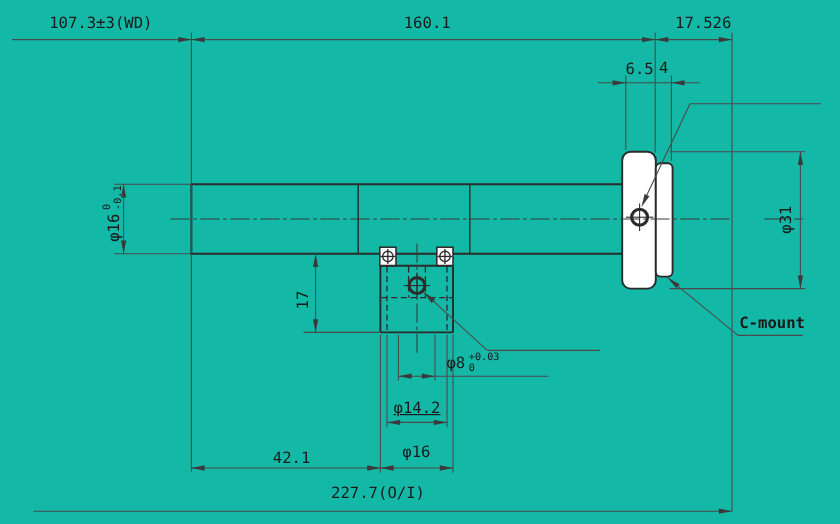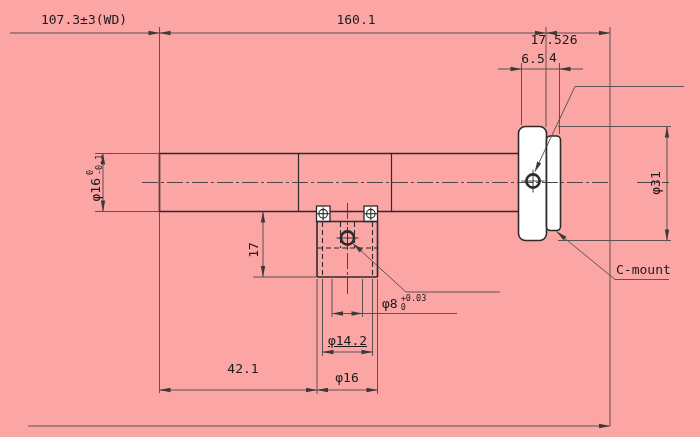--- a/index.html
+++ b/index.html
@@ -1,17 +1,17 @@
 <!DOCTYPE html>
 <html><head>
 <meta charset="utf-8">
 <style>
   html,body{margin:0;padding:0;background:#e8e8e8;}
   .sheet{
-    position:relative;width:700px;height:437px;background:#fca5a5;
+    position:relative;width:700px;height:437px;background:#14b8a6;
     font-family:"DejaVu Sans Mono","Liberation Mono",monospace;
     color:#1a1a1a;overflow:hidden;
   }
   .sheet svg{position:absolute;left:0;top:0;}
   .lbl{
     position:absolute;font-size:13px;line-height:14px;white-space:nowrap;
     color:#1a1a1a;letter-spacing:0px;
   }
   .ctr{text-align:center;}
   .rot{transform:rotate(-90deg);transform-origin:center center;}
@@ -175,50 +175,51 @@
       <polygon points="534.5,172.5 537.2,161.6 541.2,163.5"></polygon>
       <polygon points="353,243.5 362.6,249.3 359.6,252.5"></polygon>
       <polygon points="556.5,231.5 566.4,236.8 563.6,240.2"></polygon>
     </g>
   </svg>
 
   <div class="lbl ctr" style="left:24px;top:13px;width:120px;">107.3±3(WD)</div>
 
   <div class="lbl ctr" style="left:316px;top:13px;width:80px;">160.1</div>
 
-  <div class="lbl ctr" style="left:514px;top:13px;width:80px;margin-top:20px;">17.526</div>
+  <div class="lbl ctr" style="left:546px;top:13px;width:80px;">17.526</div>
 
   <div class="lbl ctr" style="left:513px;top:52px;width:40px;">6.5</div>
 
   <div class="lbl ctr" style="left:543px;top:51px;width:20px;">4</div>
 
 
   <div class="lbl ctr rot" style="left:634px;top:176px;width:44px;">φ31</div>
 
-  <div class="lbl" style="left:616px;top:263px;">C-mount</div>
+  <div class="lbl" style="left:616px;top:263px;font-weight:bold;">C-mount</div>
 
   <div class="lbl rot dimrow" style="left:64px;top:169px;width:64px;justify-content:center;">
     <span>φ16</span>
     <span class="tolstack">
       <span>0</span>
       <span>-0.1</span>
     </span>
   </div>
 
   <div class="lbl ctr rot" style="left:240px;top:243px;width:28px;">17</div>
 
 
-  <div class="lbl dimrow" style="left:382px;top:295px;">
+  <div class="lbl dimrow" style="left:372px;top:295px;">
     <span>φ8</span>
     <span class="tolstack">
       <span>+0.03</span>
       <span>0</span>
     </span>
   </div>
 
   <div class="lbl ctr" style="left:312px;top:334px;width:71px;text-decoration:underline;">φ14.2</div>
 
-  <div class="lbl ctr" style="left:213px;top:362px;width:60px;">42.1</div>
+  <div class="lbl ctr" style="left:213px;top:376px;width:60px;">42.1</div>
 
   <div class="lbl ctr" style="left:317px;top:371px;width:60px;">φ16</div>
 
+  <div class="lbl ctr" style="left:255px;top:405px;width:120px;">227.7(O/I)</div>
 
 </div>
 
 </body></html>

